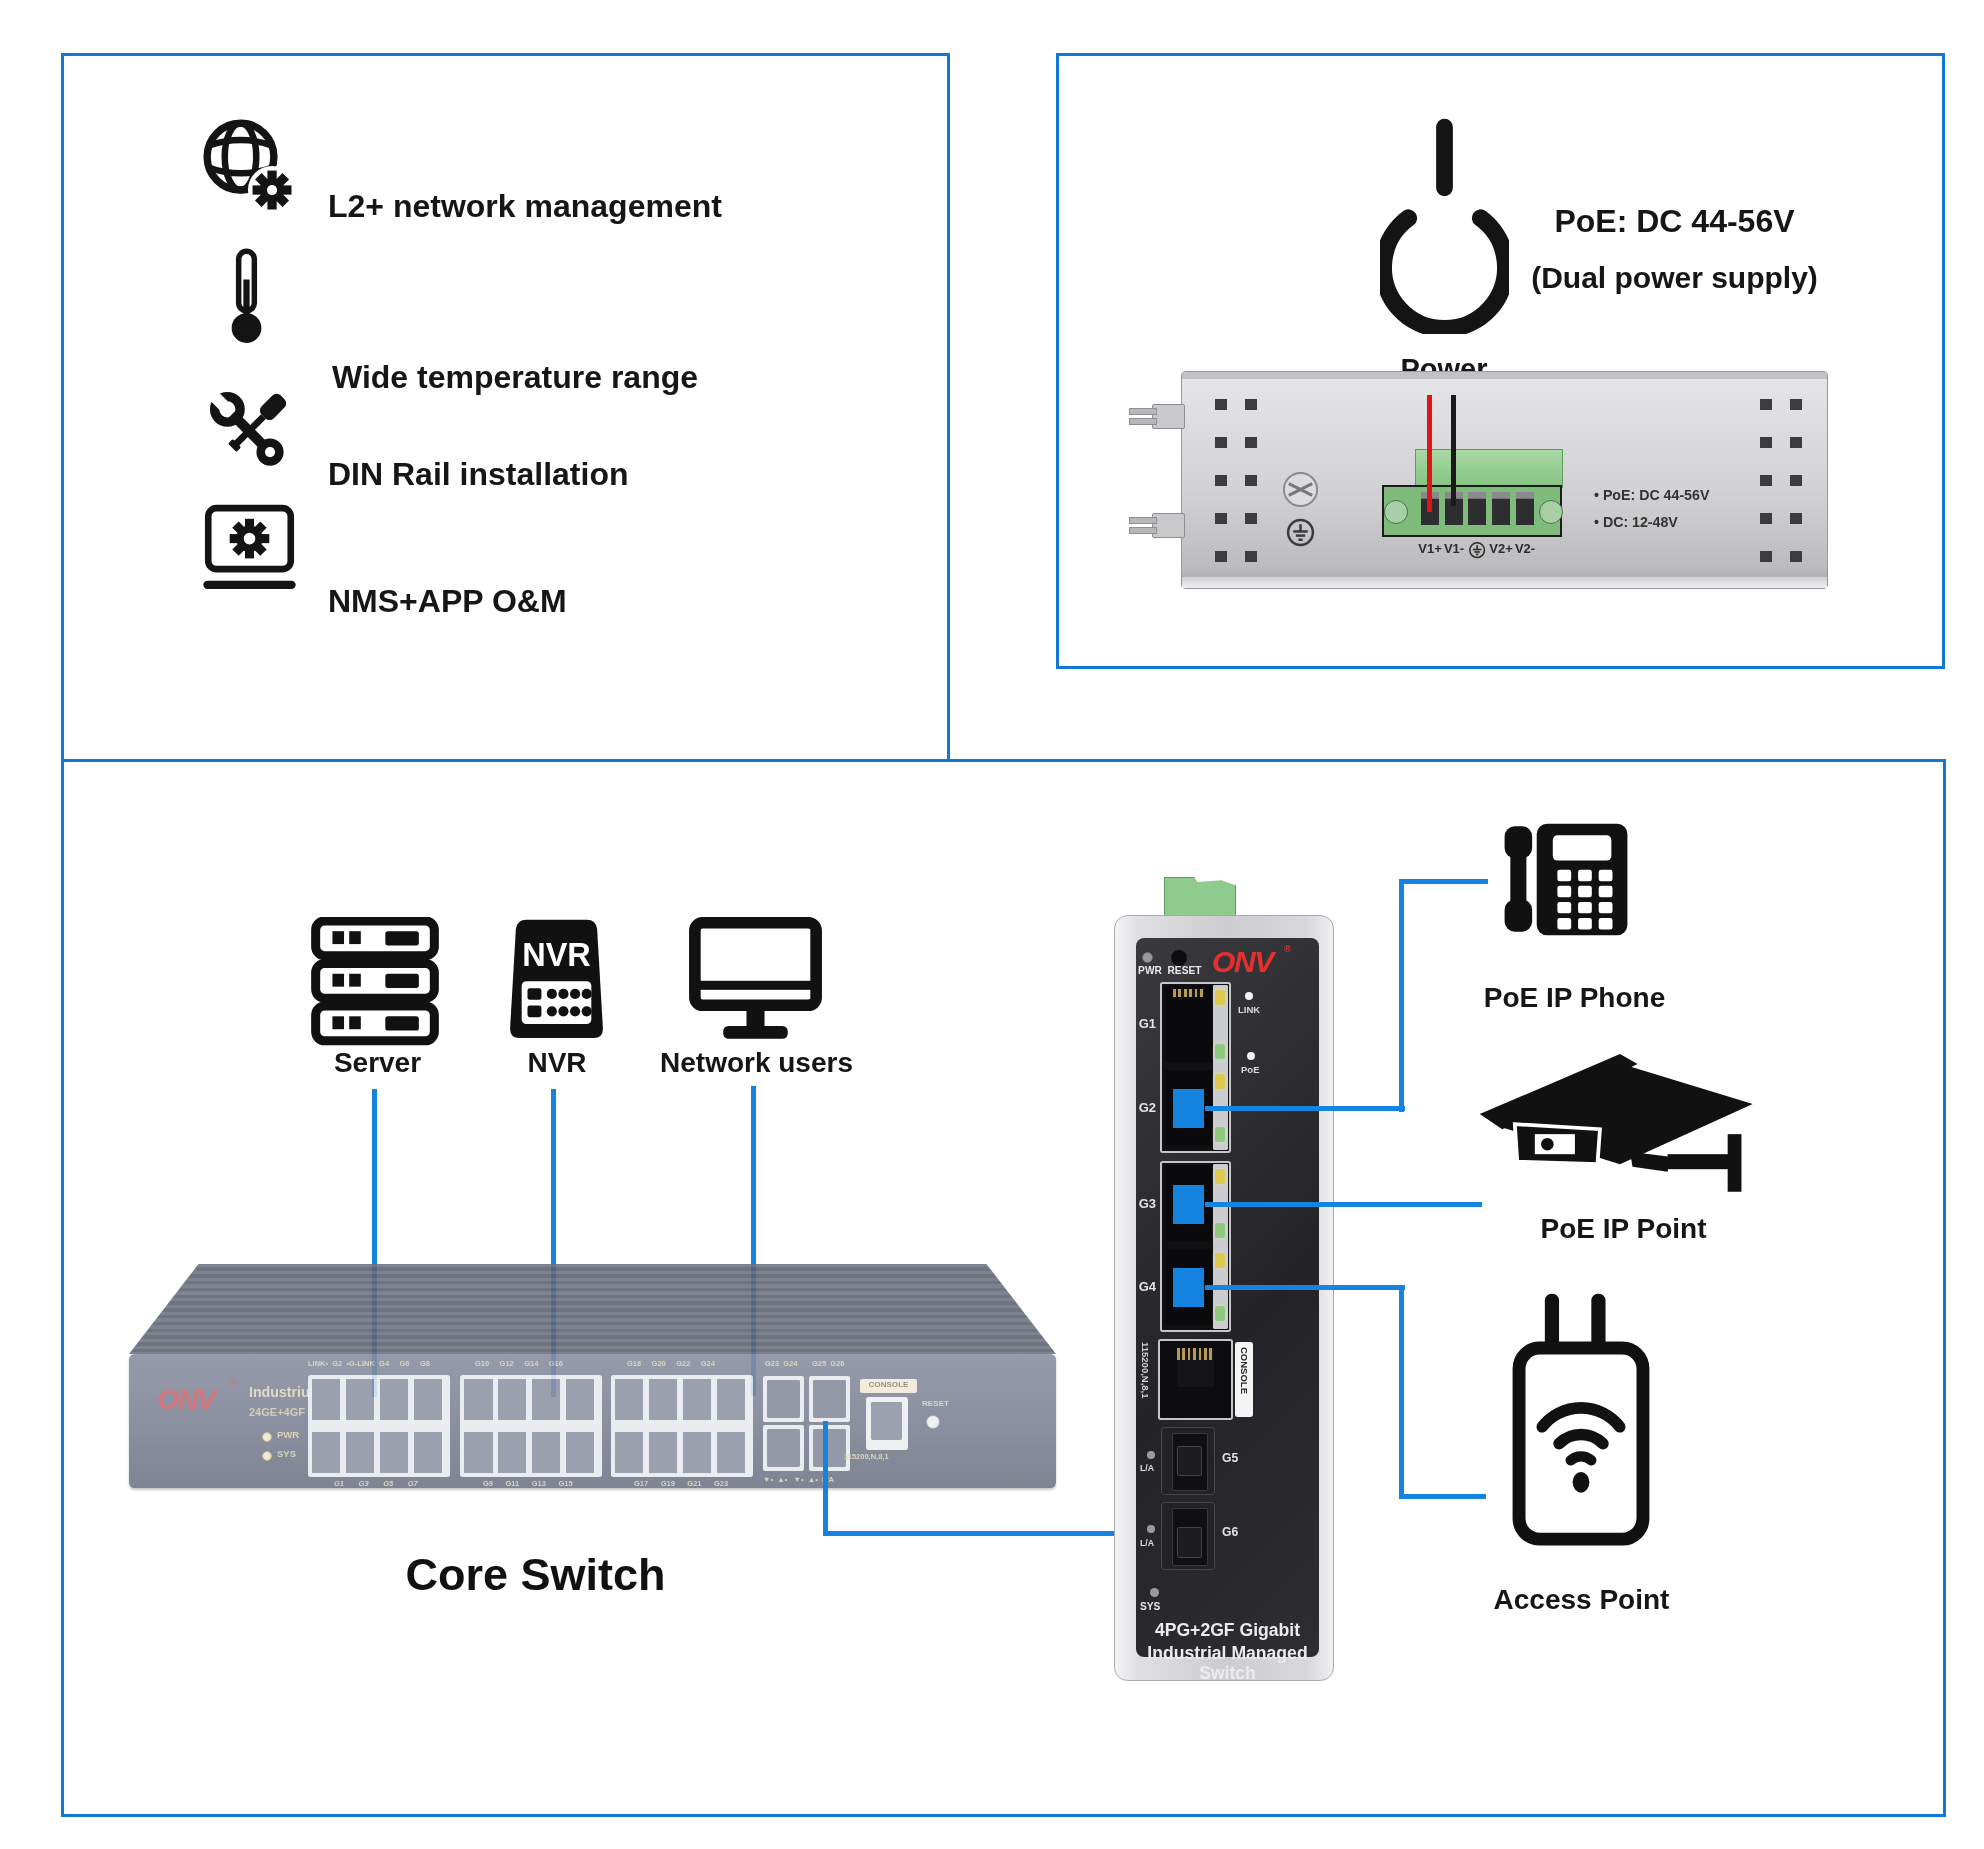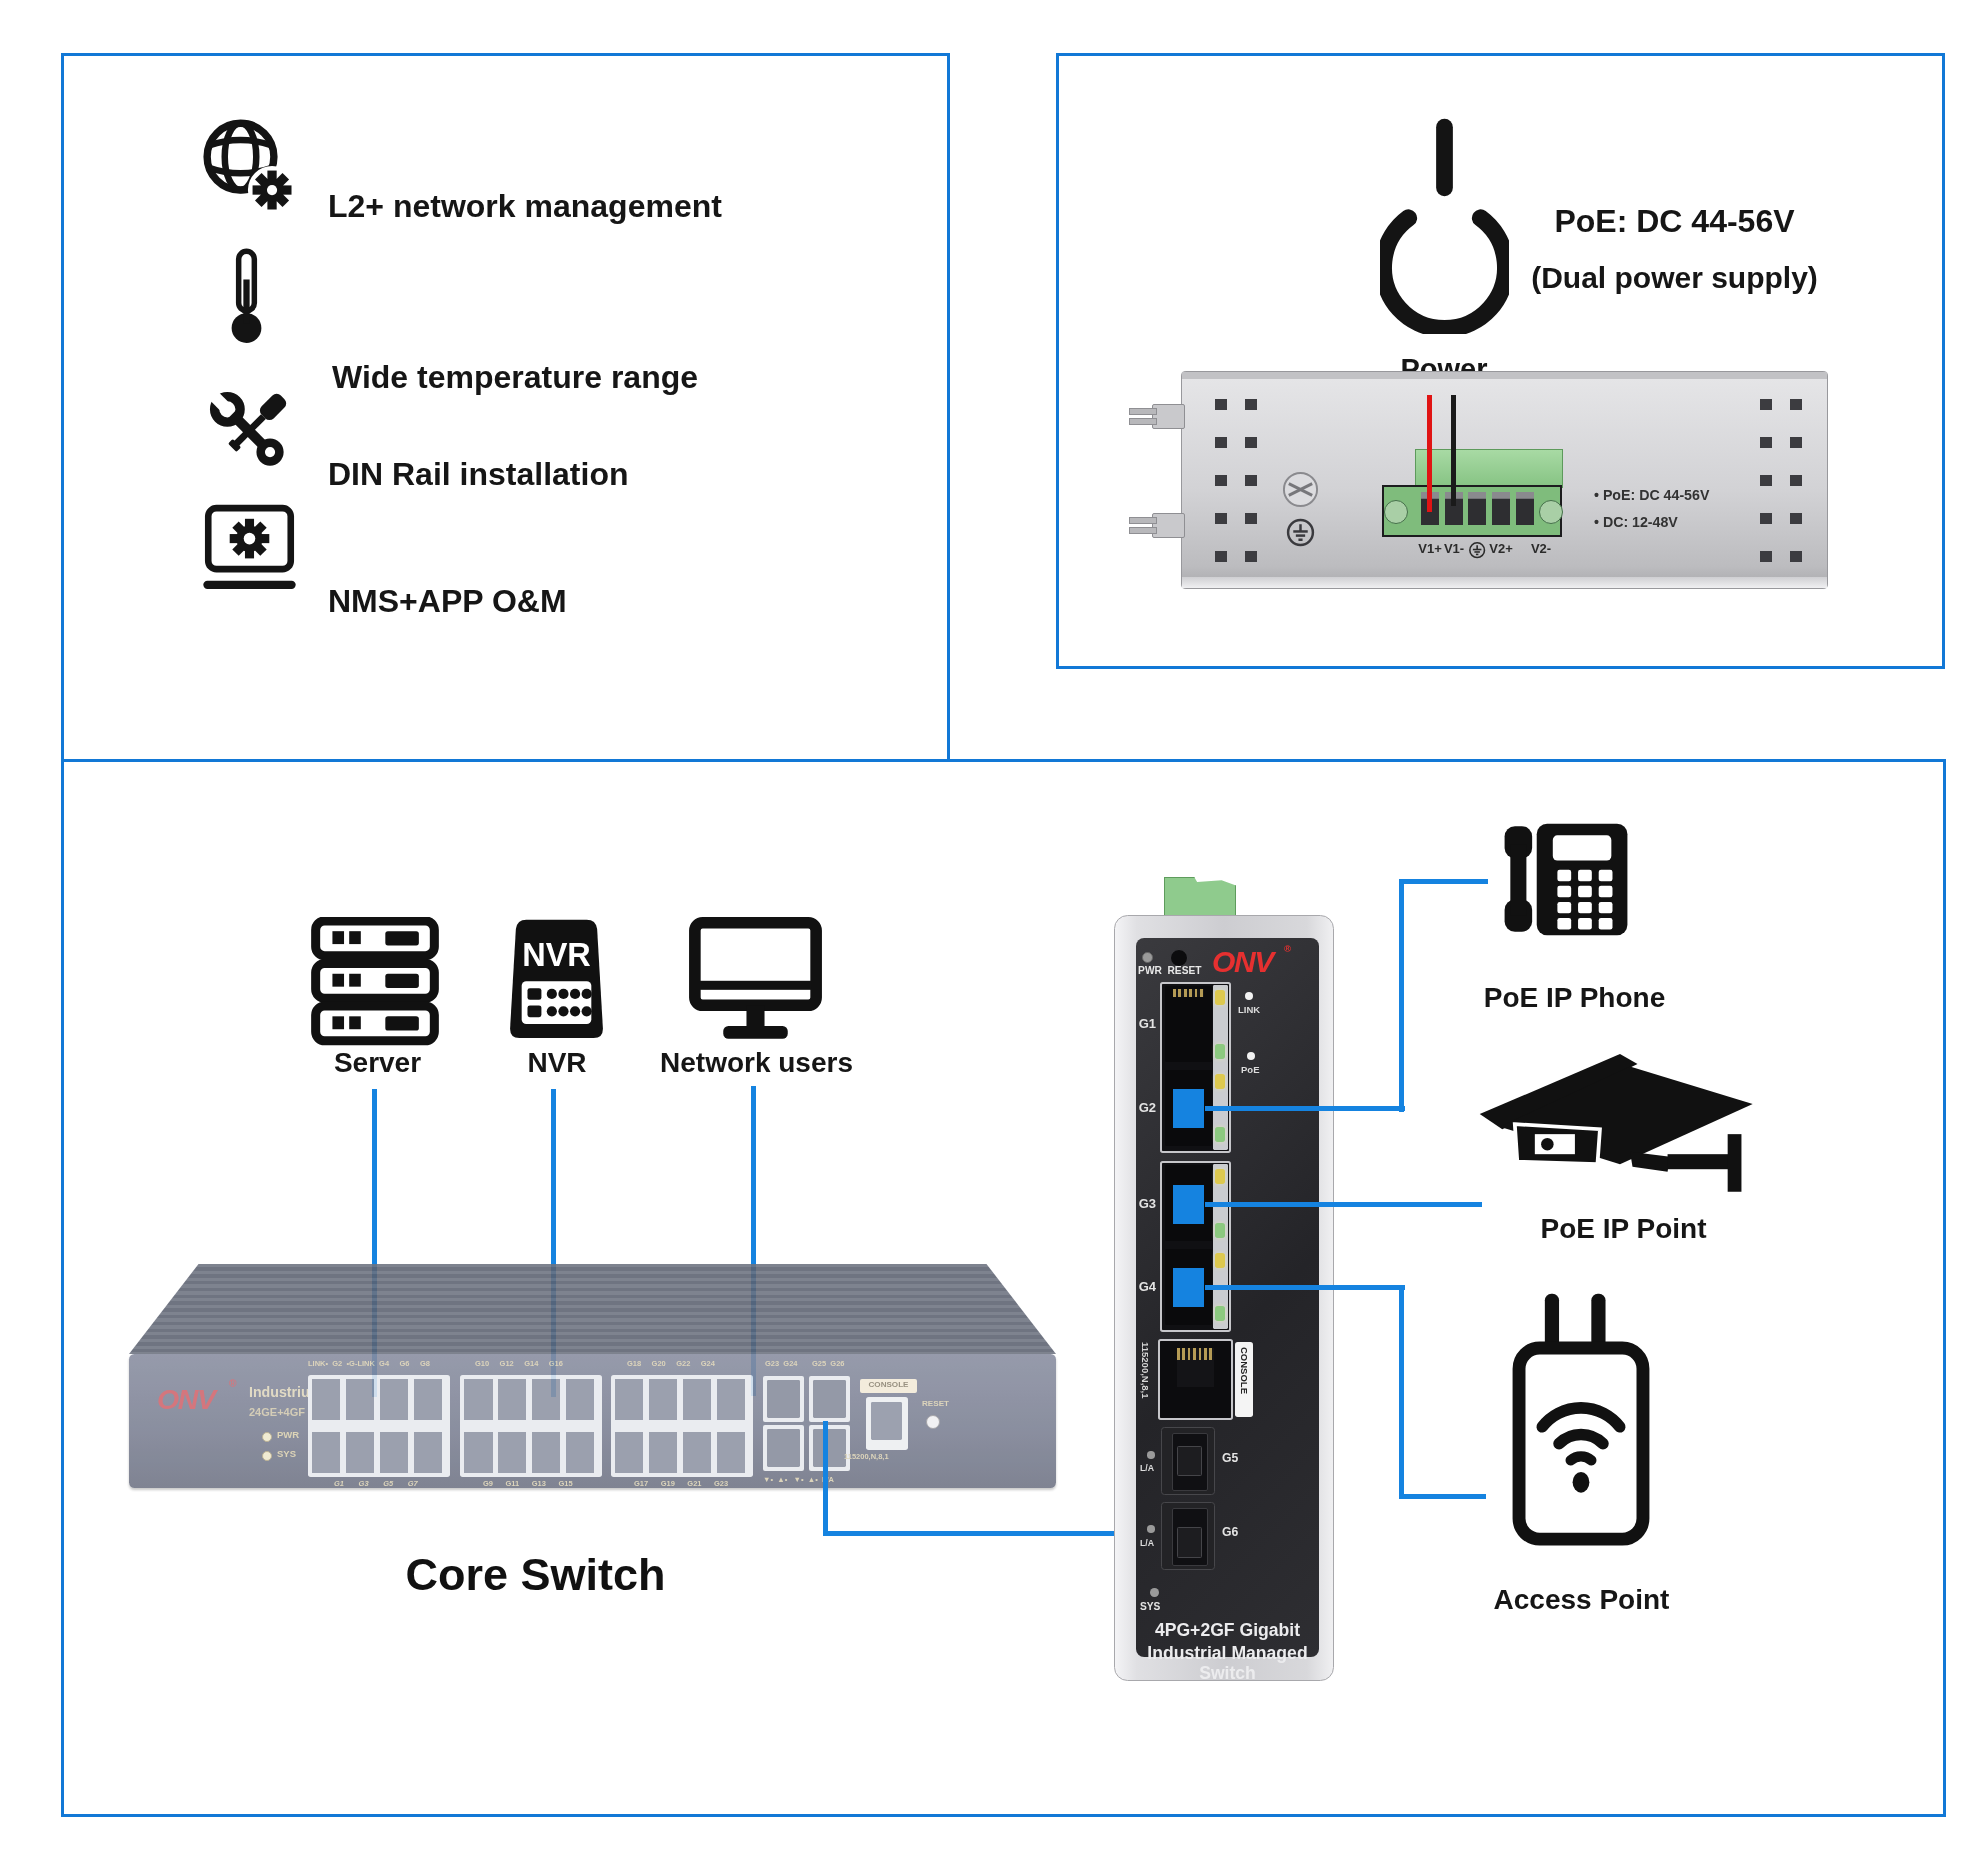--- a/index.html
+++ b/index.html
@@ -152,21 +152,21 @@
   <div class="t c" style="left:1415px;top:542px;width:30px;font-size:13px;color:#2b2b2b;">V1+</div>
   <div class="t c" style="left:1439px;top:542px;width:30px;font-size:13px;color:#2b2b2b;">V1-</div>
   <svg class="abs" style="left:1468px;top:541px;" width="18.3" height="18.3" viewBox="0 0 30 30">
     <circle cx="15" cy="15" r="12" fill="none" stroke="#2b2b2b" stroke-width="2.6"></circle>
     <line x1="15" y1="7" x2="15" y2="14" stroke="#2b2b2b" stroke-width="2.6"></line>
     <line x1="8" y1="14" x2="22" y2="14" stroke="#2b2b2b" stroke-width="2.6"></line>
     <line x1="10.5" y1="18" x2="19.5" y2="18" stroke="#2b2b2b" stroke-width="2.6"></line>
     <line x1="13" y1="22" x2="17" y2="22" stroke="#2b2b2b" stroke-width="2.6"></line>
   </svg>
   <div class="t c" style="left:1486px;top:542px;width:30px;font-size:13px;color:#2b2b2b;">V2+</div>
-  <div class="t c" style="left:1510px;top:542px;width:30px;font-size:13px;color:#2b2b2b;margin-left:16px;">V2-</div>
+  <div class="t c" style="left:1510px;top:542px;width:30px;font-size:13px;color:#2b2b2b;">V2-</div>
 
   <div class="t" style="left:1594px;top:487px;width:203px;font-size:14.2px;color:#333;">• PoE: DC 44-56V</div>
   <div class="t" style="left:1594px;top:514px;width:203px;font-size:14.2px;color:#333;">• DC: 12-48V</div>
 
   <section class="panel" style="left:61px;top:759px;width:1885px;height:1058px;"></section>
 
   <svg class="abs" style="left:310px;top:917px;" width="130" height="129" viewBox="0 0 100 100">
     <g>
       <rect x="4" y="3" width="92" height="27" rx="7" fill="#fff" stroke="#111" stroke-width="7"></rect>
       <rect x="17" y="11" width="9" height="10" fill="#111"></rect>

